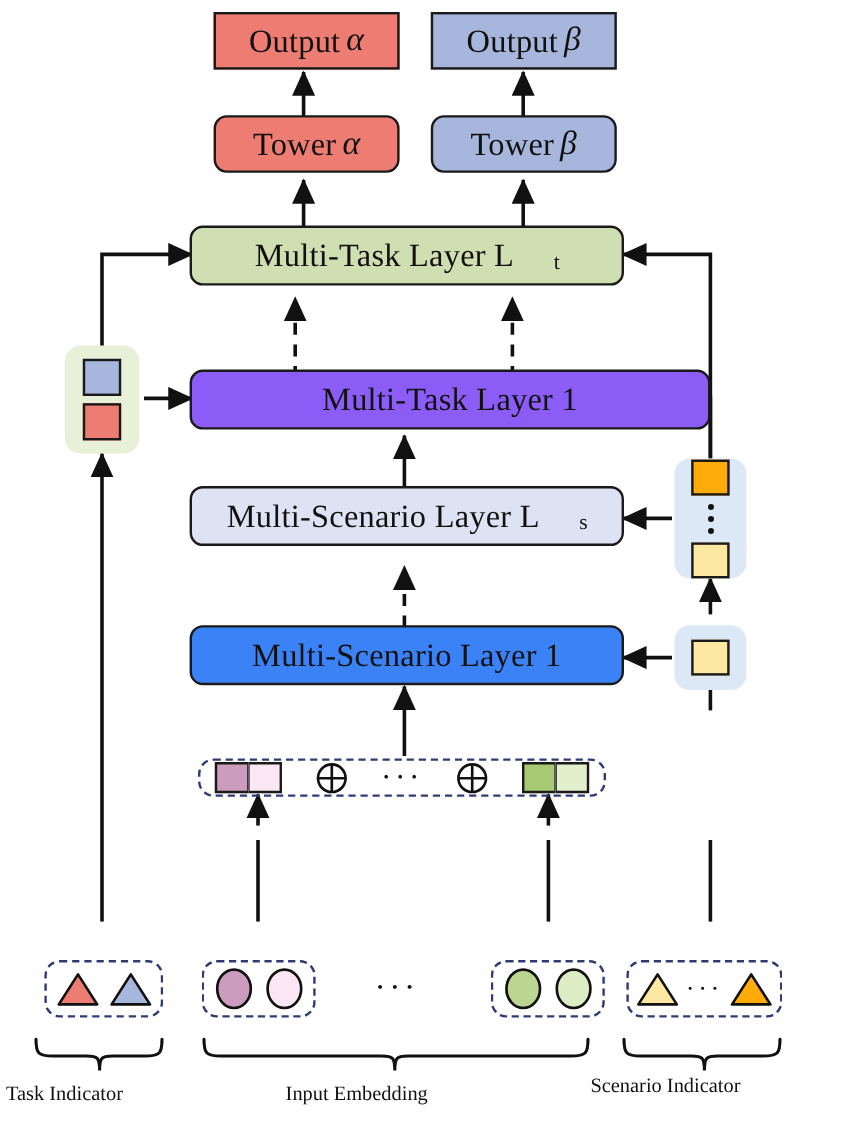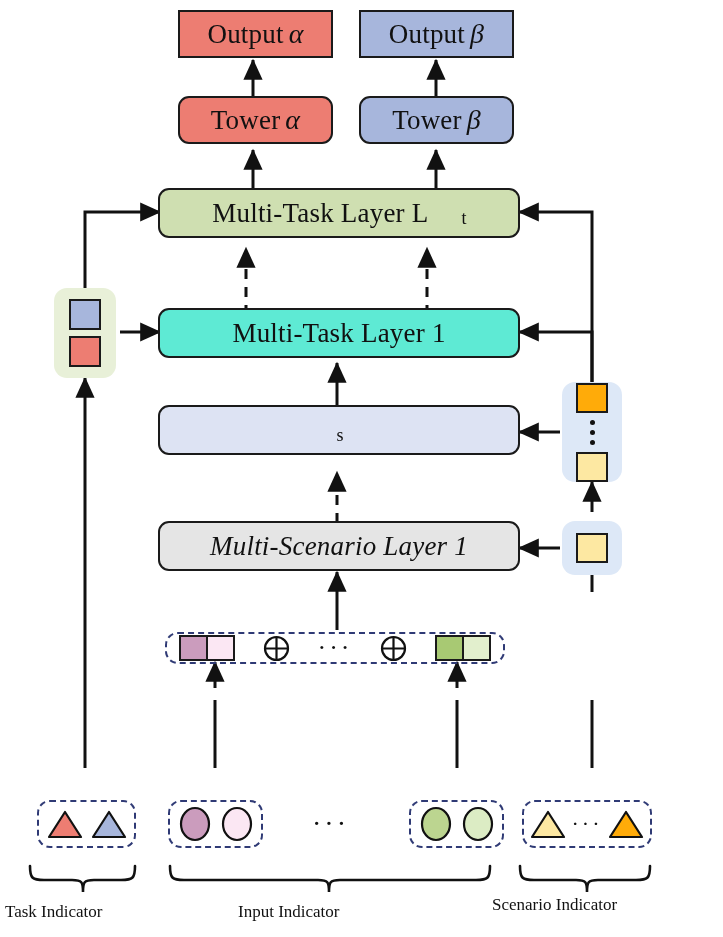--- a/index.html
+++ b/index.html
@@ -125,29 +125,30 @@
   <div class="box rnd tower" style="left:359px;top:96px;width:155px;height:48px;background:#a7b6dc;">
     <span>Tower</span>
     <span class="ital">β</span>
   </div>
 
   <div class="box rnd layer" style="left:158px;top:188px;width:362px;height:50px;background:#cfdfb1;">
     <span>Multi-Task Layer L</span>
       <span class="sub">t</span>
   </div>
 
-  <div class="box rnd layer" style="left:158px;top:308px;width:362px;height:50px;background:#5eead4;">
+  <div class="box rnd layer" style="left:158px;top:308px;width:434px;height:50px;background:#8b5cf6;">
     <span>Multi-Task Layer 1</span>
   </div>
 
   <div class="box rnd layer" style="left:158px;top:405px;width:362px;height:50px;background:#dde3f3;">
+    <span>Multi-Scenario Layer L</span>
       <span class="sub">s</span>
   </div>
 
-  <div class="box rnd layer" style="left:158px;top:521px;width:362px;height:50px;background:#e5e5e5;font-style:italic;">
+  <div class="box rnd layer" style="left:158px;top:521px;width:362px;height:50px;background:#3b82f6;">
     <span>Multi-Scenario Layer 1</span>
   </div>
 
   <div class="chip-wrap" style="left:54px;top:288px;width:62px;height:90px;background:#e8f0d8;
               flex-direction:column;gap:6px;">
     <div class="chip" style="width:32px;height:31px;background:#a7b6dc;"></div>
     <div class="chip" style="width:32px;height:31px;background:#ed7d72;"></div>
   </div>
 
   <div class="chip-wrap" style="left:562px;top:382px;width:60px;height:100px;background:#dde8f7;
@@ -231,16 +232,16 @@
     <svg width="36" height="30" viewBox="0 0 36 30">
       <path d="M18,3 L34,28 L2,28 Z" fill="#fde8a2" stroke="#111" stroke-width="2.2" stroke-linejoin="round"></path>
     </svg>
     <span class="dots-h" style="font-size:22px;">···</span>
     <svg width="36" height="30" viewBox="0 0 36 30">
       <path d="M18,3 L34,28 L2,28 Z" fill="#ffab09" stroke="#111" stroke-width="2.2" stroke-linejoin="round"></path>
     </svg>
   </div>
 
   <div class="caption" style="left:5px;top:902px;">Task Indicator</div>
-  <div class="caption" style="left:238px;top:902px;">Input Indicator</div>
+  <div class="caption" style="left:238px;top:902px;">Input Embedding</div>
   <div class="caption" style="left:492px;top:895px;">Scenario Indicator</div>
 
 </div>
 
 </body></html>

